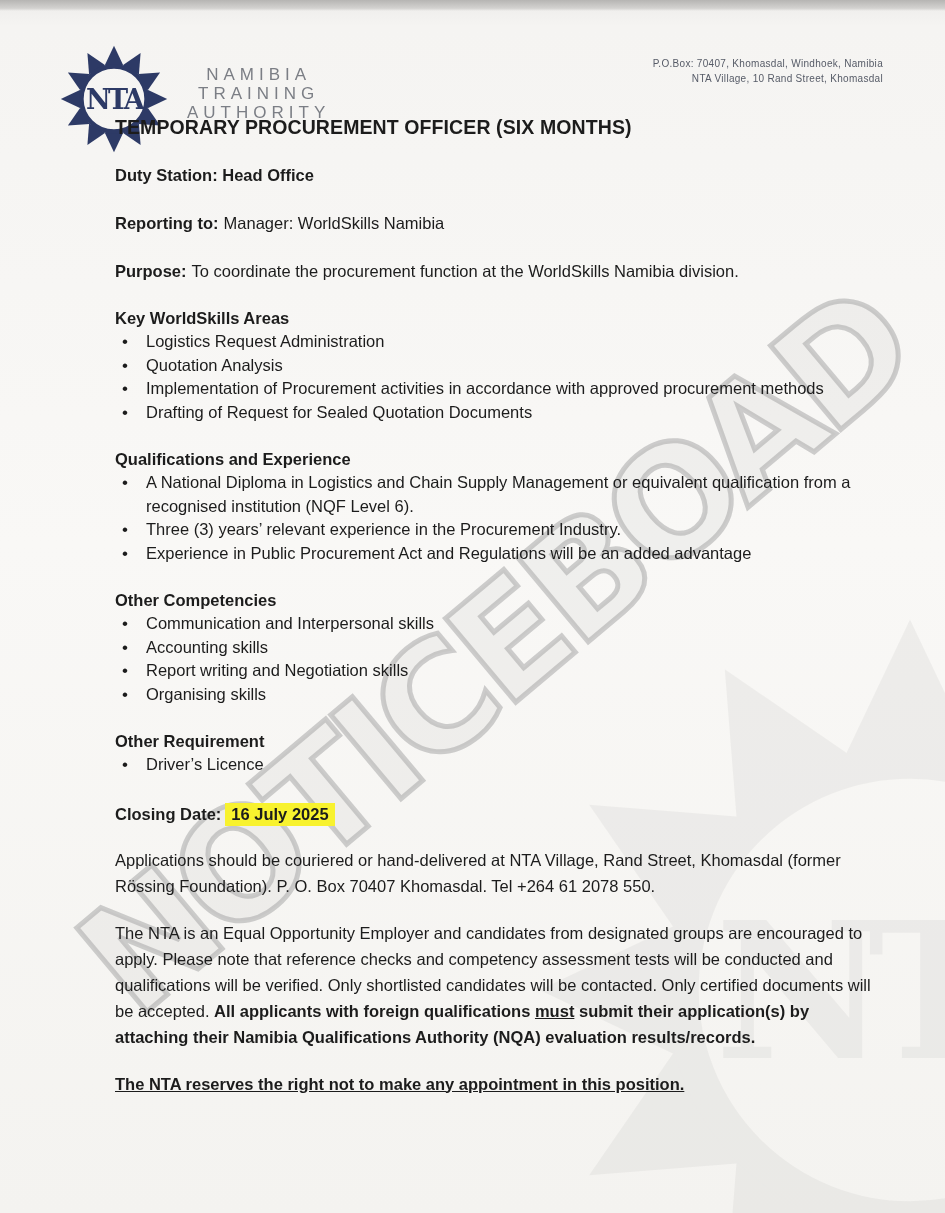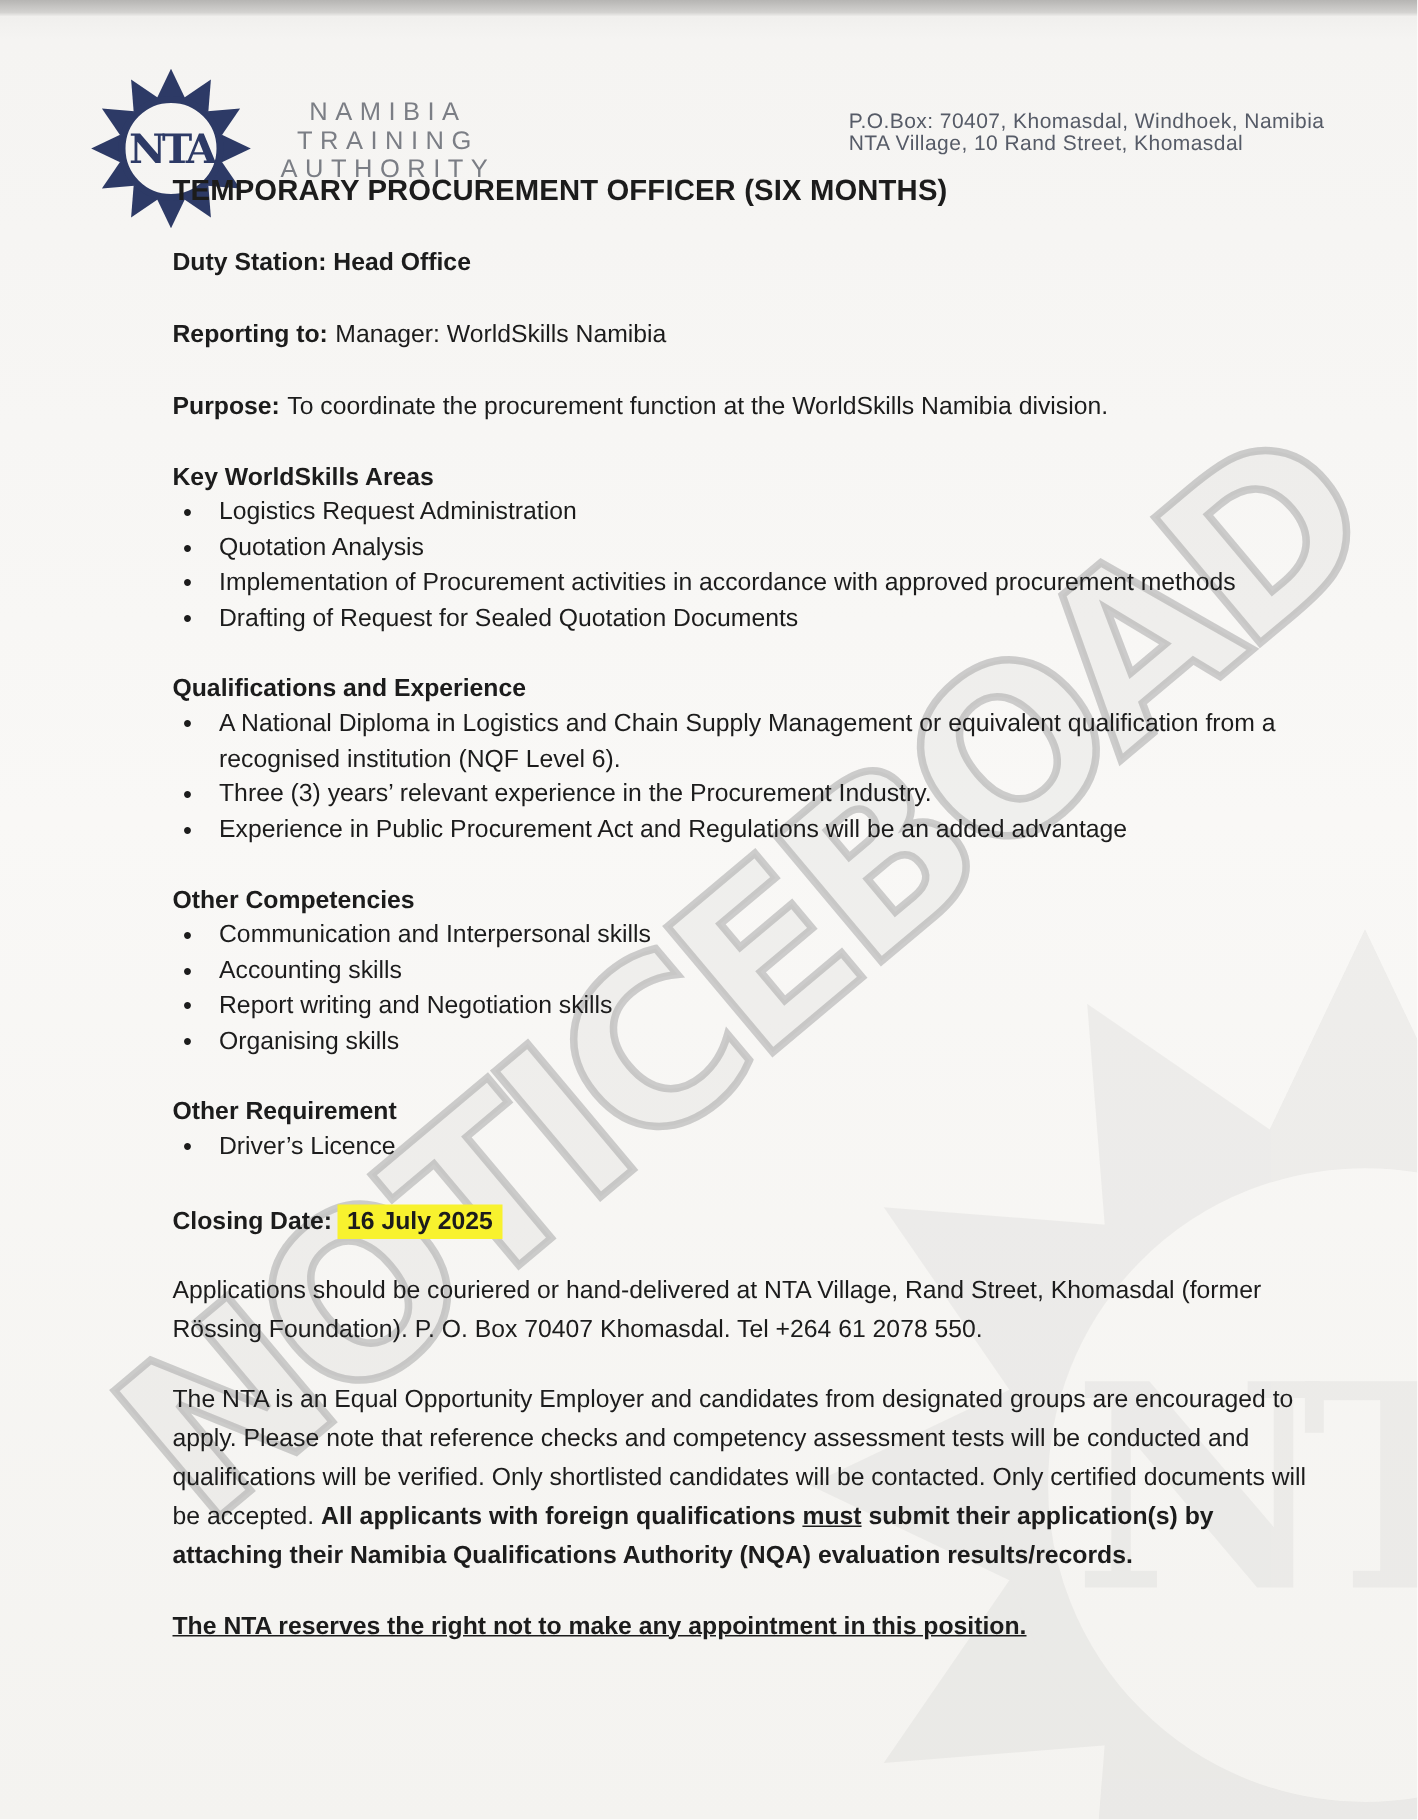--- a/index.html
+++ b/index.html
@@ -66,22 +66,23 @@
     margin-top: 22px;
     font-size: 17px;
     letter-spacing: 5px;
     line-height: 19px;
     color: #7b7e85;
     font-weight: 500;
     text-align: center;
   }
   .spacer { flex: 1; }
   .address {
-    margin-top: 30px;
-    font-size: 14px;
+    margin-top: 13px;
+    text-align: right;
+    font-size: 10px;
     line-height: 15px;
     color: #565b67;
     letter-spacing: 0.3px;
   }
   
   .doc { font-size: 16.5px; }
   .job-title {
     margin-top: 3px;
     font-size: 19.5px;
     font-weight: 700;

